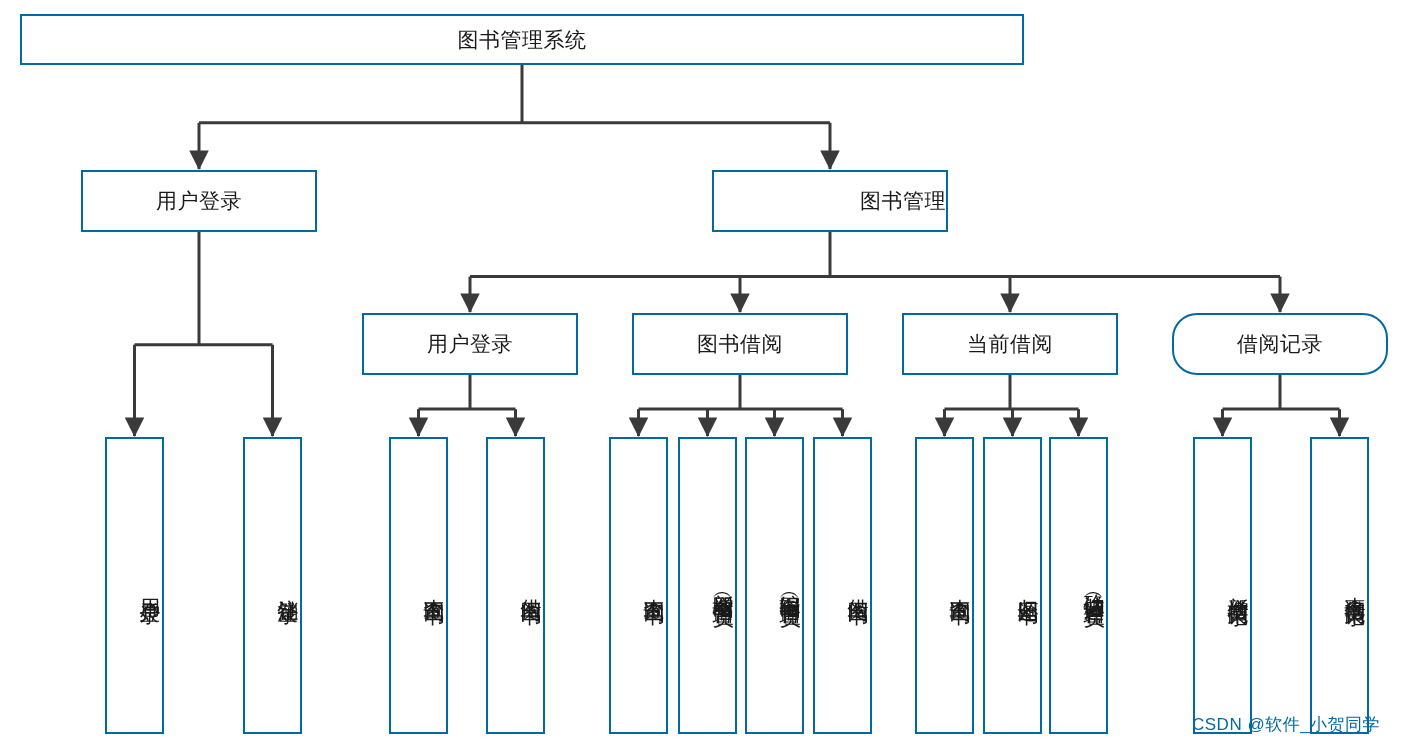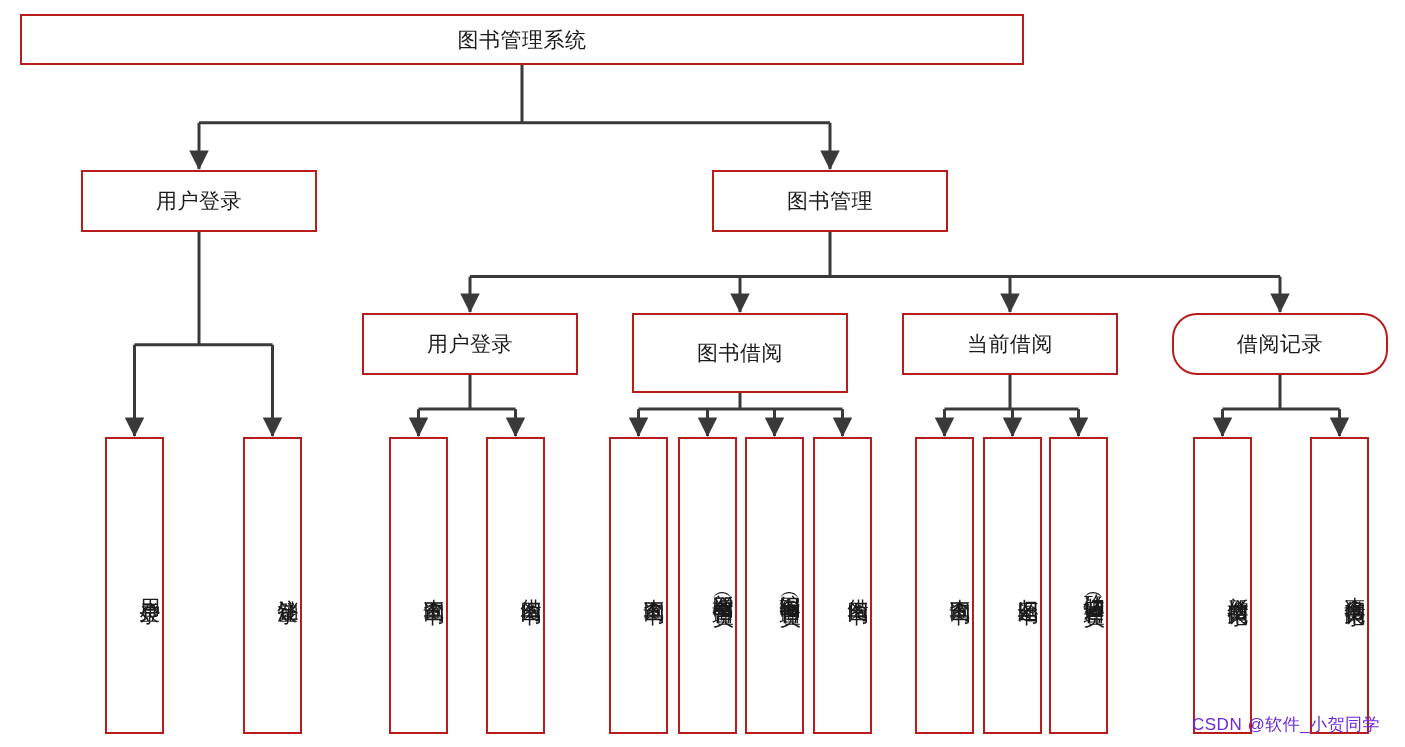--- a/index.html
+++ b/index.html
@@ -22,21 +22,21 @@
     left: 0;
     top: 0;
     width: 1405px;
     height: 747px;
     pointer-events: none;
   }
   .node {
     position: absolute;
     box-sizing: border-box;
     background: #ffffff;
-    border: 2px solid #b91c1c;
+    border: 2px solid #0369a1;
     display: flex;
     align-items: center;
     justify-content: center;
     color: #1a1a1a;
     text-align: center;
   }
   .node.h {
     font-size: 21px;
     line-height: 1.1;
     letter-spacing: 0.5px;
@@ -51,21 +51,21 @@
     align-items: flex-start;
     justify-content: center;
   }
   .node.v > .lbl {
     writing-mode: vertical-rl;
     text-orientation: upright;
     white-space: nowrap;
   }
   .watermark {
     position: absolute;
-    color: #6d28d9;
+    color: #0369a1;
     font-size: 17px;
     white-space: nowrap;
     letter-spacing: 0.5px;
     pointer-events: none;
   }
 </style>
 </head>
 <body>
 
 <div id="canvas">
@@ -113,28 +113,28 @@
       </g>
   </svg>
 
   <div class="node h" style="left: 20px; top: 14px; width: 1004px; height: 51px;">
     <span class="lbl">图书管理系统</span>
   </div>
 
   <div class="node h" style="left: 81px; top: 170px; width: 236px; height: 62px;">
     <span class="lbl">用户登录</span>
   </div>
-  <div class="node h" style="left: 712px; top: 170px; width: 236px; height: 62px;">
+  <div class="node h" style="left: 712px; top: 170px; width: 236px; height: 62px; justify-content: flex-end;">
     <span class="lbl">图书管理</span>
   </div>
 
   <div class="node h" style="left: 362px; top: 313px; width: 216px; height: 62px;">
     <span class="lbl">用户登录</span>
   </div>
-  <div class="node h" style="left: 632px; top: 313px; width: 216px; height: 80px;">
+  <div class="node h" style="left: 632px; top: 313px; width: 216px; height: 62px;">
     <span class="lbl">图书借阅</span>
   </div>
   <div class="node h" style="left: 902px; top: 313px; width: 216px; height: 62px;">
     <span class="lbl">当前借阅</span>
   </div>
   <div class="node h" style="left: 1172px; top: 313px; width: 216px; height: 62px; border-radius: 25px;">
     <span class="lbl">借阅记录</span>
   </div>
 
   <div class="node v" style="left: 105px; top: 437px; width: 59px; height: 297px;">

